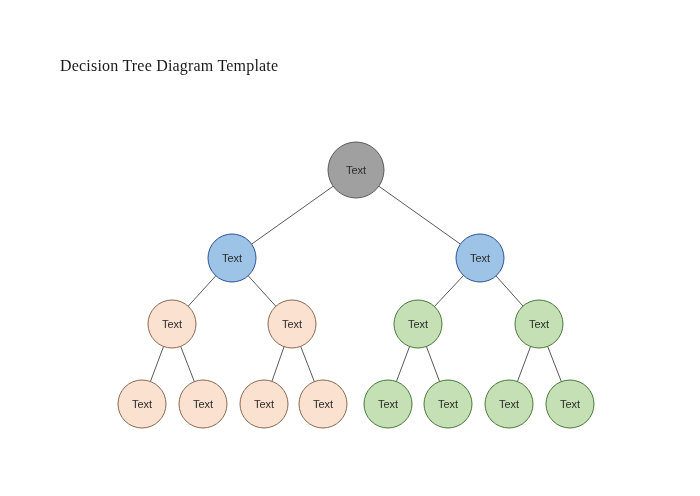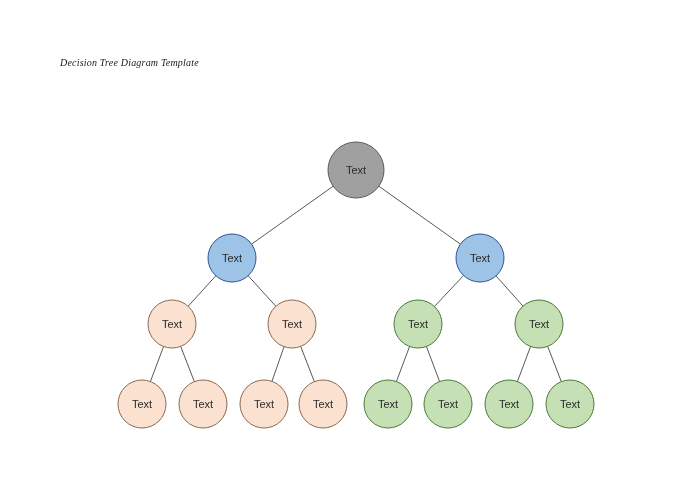--- a/index.html
+++ b/index.html
@@ -20,25 +20,24 @@
     top: 0;
     width: 700px;
     height: 496px;
     background: #ffffff;
   }
   #diagram-title {
     position: absolute;
     left: 60px;
     top: 57px;
     font-family: "Liberation Serif", serif;
-    font-size: 10px;
+    font-size: 16px;
     color: #1a1a1a;
     letter-spacing: 0.2px;
     white-space: nowrap;
-    font-style: italic;
   }
   #tree-svg {
     position: absolute;
     left: 0;
     top: 0;
     width: 700px;
     height: 496px;
   }
   .node-label {
     font-family: "Liberation Sans", sans-serif;

